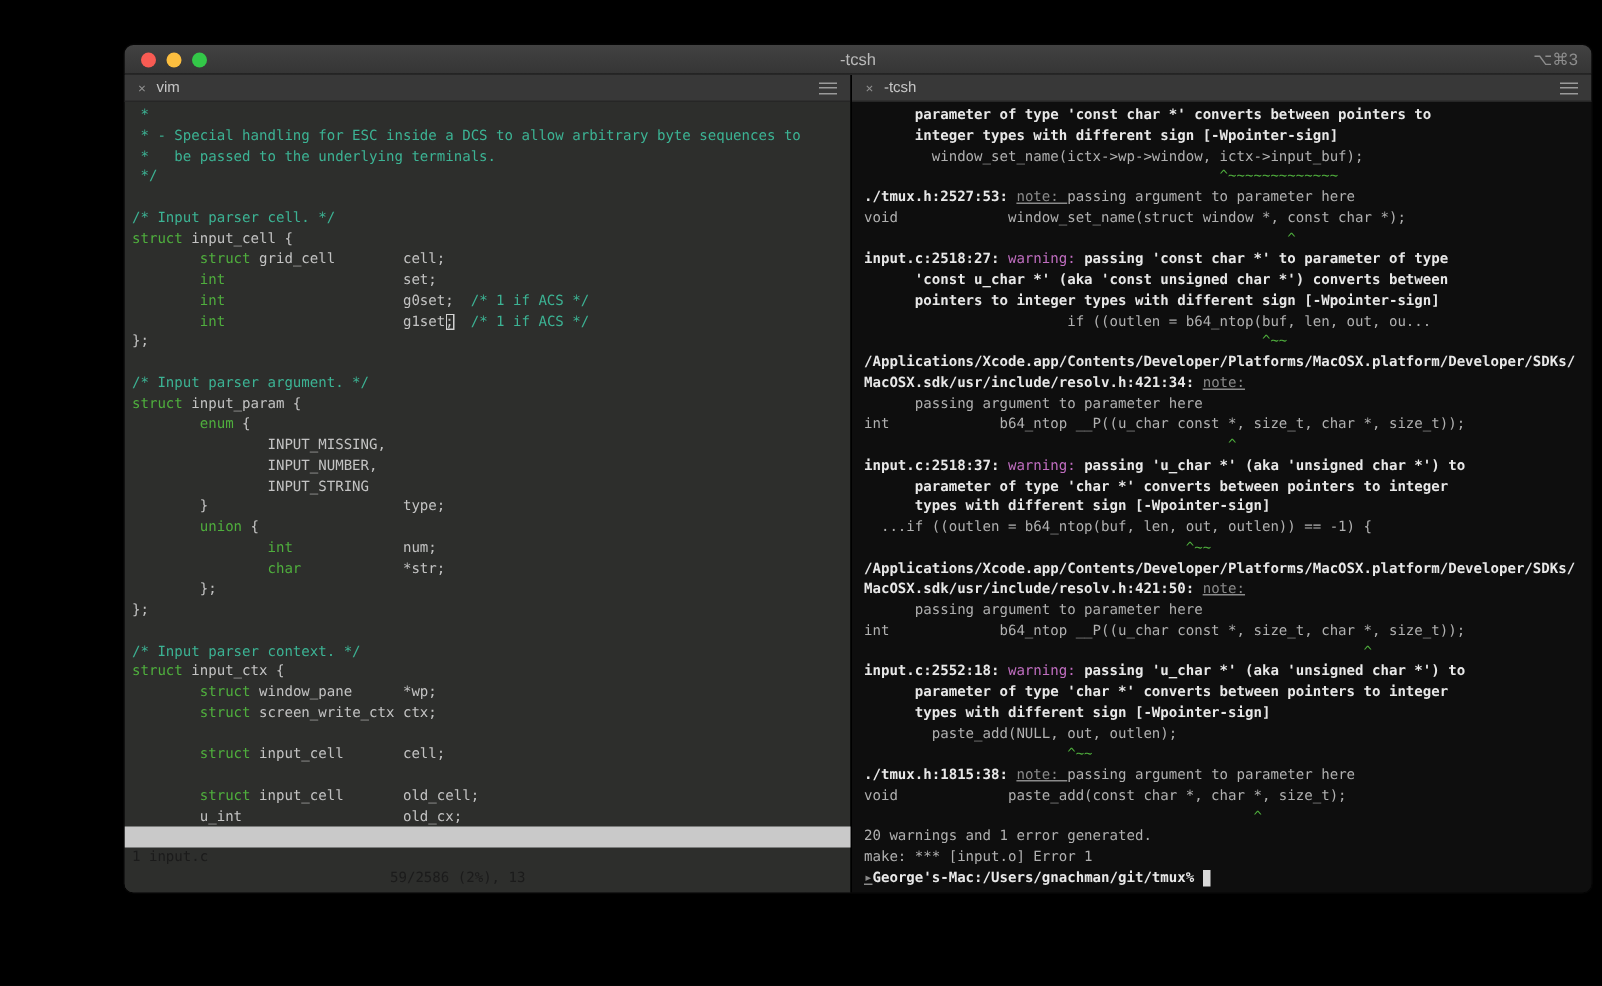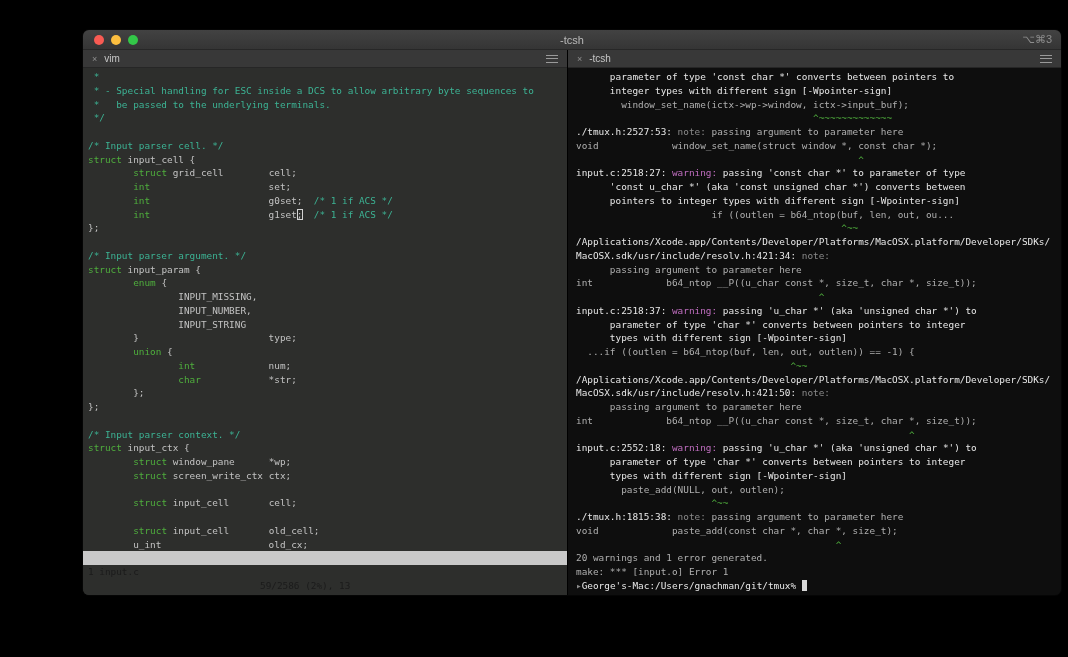--- a/index.html
+++ b/index.html
@@ -50,22 +50,22 @@
     white-space:pre; overflow:hidden;
     font-size:9.4px; line-height:13.75px;
     padding:2px 0 0 5px;
   }
   .vim-content   { flex:none; height:483px; color:#c3c3c3; }
   .shell-content { flex:1; color:#b0b0b0; padding-left:8px; }
   .line { height:13.75px; }
   .cm  { color:var(--cm,#3cb394); }
   .kw  { color:var(--grn,#4fae3d); }
   .grn { color:var(--grn,#4fae3d); }
-  .b   { color:#e8e8e8; font-weight:normal; }
-  .dim { color:#8a8a8a; }
+  .b   { color:#e8e8e8; font-weight:bold; }
+  .dim { color:#8a8a8a;text-decoration:underline; }
   .mag { color:var(--mag,#c06ec0); font-weight:normal; }
   .cur  { box-shadow:inset 0 0 0 1px #d2d2d2; }
   .curb { background:#d9d9d9; color:#111; }
   .statusline {
     flex:none; height:14px; background:var(--slbg,#c9c9c9); color:#1b1b1b;
     font-size:9.4px; line-height:14px; position:relative; white-space:pre;
   }
   .sl-left  { position:absolute; left:5px; }
   .sl-mid   { position:absolute; left:177px; }
   .sl-right { position:absolute; right:5px; }

